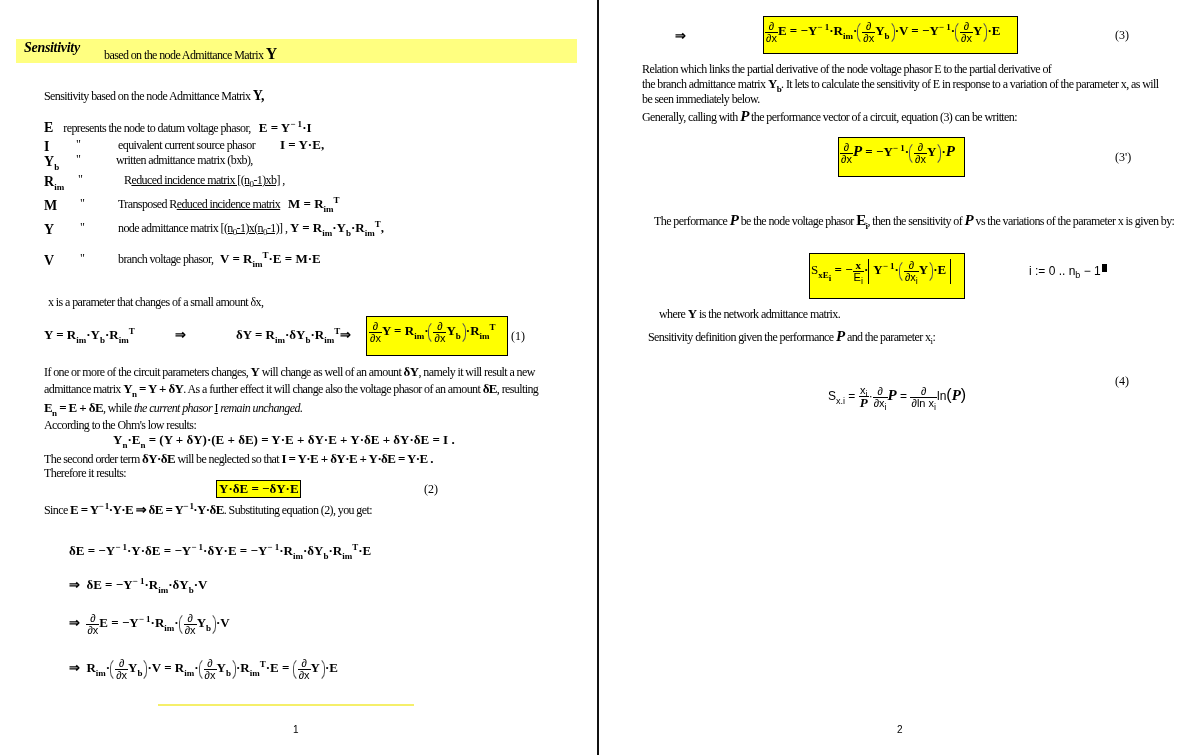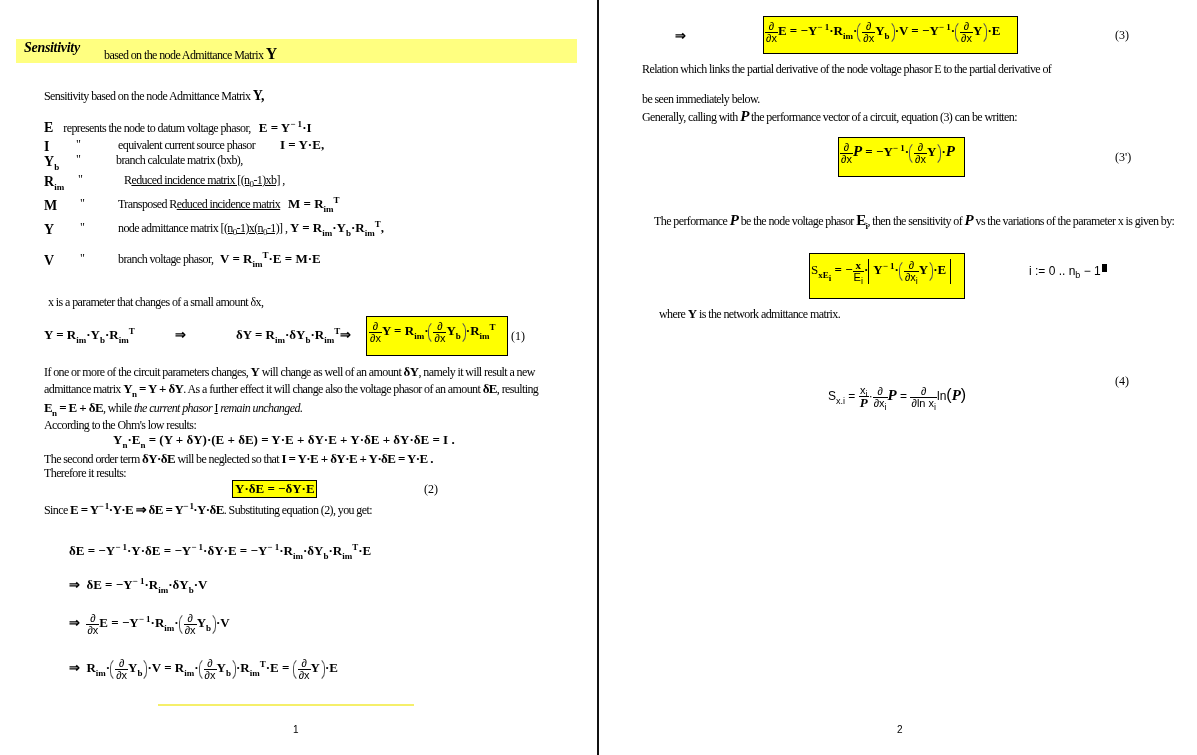--- a/index.html
+++ b/index.html
@@ -53,21 +53,21 @@
     </div>
     <div class="abs" style="left:44px; top:137px;">
       <span class="m" style="font-size:14px">I</span>
       <span class="txt" style="position:absolute; left:32px; top:0">"</span>
       <span class="txt" style="position:absolute; left:74px; top:1px">equivalent current source phasor</span>
       <span class="m" style="position:absolute; left:236px; top:0">I = Y·E,</span>
     </div>
     <div class="abs" style="left:44px; top:152px;">
       <span class="m" style="font-size:14px">Y<sub>b</sub></span>
       <span class="txt" style="position:absolute; left:32px; top:0">"</span>
-      <span class="txt" style="position:absolute; left:72px; top:1px">branch calculate matrix (bxb),</span>
+      <span class="txt" style="position:absolute; left:72px; top:1px">written admittance matrix (bxb),</span>
     </div>
     <div class="abs" style="left:44px; top:172px;">
       <span class="m" style="font-size:14px">R<sub>im</sub></span>
       <span class="txt" style="position:absolute; left:34px; top:0">"</span>
       <span class="txt" style="position:absolute; left:80px; top:1px">R<span class="u">educed incidence matrix [(n<sub>0</sub>-1)xb]</span> ,</span>
     </div>
     <div class="abs" style="left:44px; top:196px;">
       <span class="m" style="font-size:14px">M</span>
       <span class="txt" style="position:absolute; left:36px; top:0">"</span>
       <span class="txt" style="position:absolute; left:74px; top:1px">Transposed R<span class="u">educed incidence matrix</span></span>
@@ -111,21 +111,21 @@
   <div class="abs txt" style="left:44px; top:400px;">
     <span class="m">E<sub>n</sub> = E + δE</span><span>, while</span> <span class="iu">the current phasor</span> <span class="u">I</span> <span class="iu">remain unchanged</span>.
   </div>
   <div class="abs txt" style="left:44px; top:418px;">According to the Ohm's low results:</div>
   <div class="abs m" style="left:113px; top:432px;">Y<sub>n</sub>·E<sub>n</sub> = (Y + δY)·(E + δE) = Y·E + δY·E + Y·δE + δY·δE = I .</div>
   <div class="abs txt" style="left:44px; top:451px;">
     <span>The second order term</span> <span class="m">δY·δE</span> <span>will be neglected so that</span> <span class="m">I = Y·E + δY·E + Y·δE = Y·E .</span>
   </div>
   <div class="abs txt" style="left:44px; top:466px;text-align:center;">Therefore it results:</div>
 
-  <div class="box" style="left:232px; top:480px; width:83px; height:16px;">
+  <div class="box" style="left:216px; top:480px; width:83px; height:16px;">
     <div class="abs m" style="left:2px; top:0px;">Y·δE = −δY·E</div>
   </div>
   <div class="abs eqnum" style="left:424px; top:482px;">(2)</div>
 
   <div class="abs txt" style="left:44px; top:502px;">
     <span>Since</span> <span class="m">E = Y<sup>− 1</sup>·Y·E ⇒ δE = Y<sup>− 1</sup>·Y·δE</span><span>. Substituting equation (2), you get:</span>
   </div>
 
   <div class="abs m" style="left:69px; top:543px;font-family:Liberation Serif, serif;">δE = −Y<sup>− 1</sup>·Y·δE = −Y<sup>− 1</sup>·δY·E = −Y<sup>− 1</sup>·R<sub>im</sub>·δY<sub>b</sub>·R<sub>im</sub><sup>T</sup>·E</div>
   <div class="abs m" style="left:69px; top:577px;">⇒&nbsp;&nbsp;δE = −Y<sup>− 1</sup>·R<sub>im</sub>·δY<sub>b</sub>·V</div>
@@ -142,20 +142,23 @@
 
   <div class="abs m" style="left:76px; top:28px;">⇒</div>
   <div class="box" style="left:164px; top:16px; width:253px; height:36px;">
     <div class="abs m" style="left:1px; top:3px;">
       <span class="frac"><span class="num">∂</span><span class="den">∂x</span></span>E = −Y<sup>− 1</sup>·R<sub>im</sub>·<span class="paren"><span class="frac"><span class="num">∂</span><span class="den">∂x</span></span>Y<sub>b</sub></span>·V = −Y<sup>− 1</sup>·<span class="paren"><span class="frac"><span class="num">∂</span><span class="den">∂x</span></span>Y</span>·E
     </div>
   </div>
   <div class="abs eqnum" style="left:516px; top:28px;">(3)</div>
 
   <div class="abs txt" style="left:43px; top:62px;">Relation which links the partial derivative of the node voltage phasor E to the partial derivative of</div>
+  <div class="abs txt" style="left:43px; top:76px;">
+    <span>the branch admittance matrix</span> <span class="m">Y<sub>b</sub></span><span>. It lets to calculate the sensitivity of E in response to a variation of the parameter x, as will</span>
+  </div>
   <div class="abs txt" style="left:43px; top:92px;">be seen immediately below.</div>
   <div class="abs txt" style="left:43px; top:108px;">
     <span>Generally, calling with</span> <span class="perf">P</span> <span>the performance vector of a circuit, equation (3) can be written:</span>
   </div>
 
   <div class="box" style="left:239px; top:137px; width:125px; height:38px;">
     <div class="abs m" style="left:1px; top:3px;">
       <span class="frac"><span class="num">∂</span><span class="den">∂x</span></span><span class="perf">P</span> = −Y<sup>− 1</sup>·<span class="paren"><span class="frac"><span class="num">∂</span><span class="den">∂x</span></span>Y</span>·<span class="perf">P</span>
     </div>
   </div>
@@ -170,20 +173,23 @@
       <span style="font-weight:normal">S</span><sub>xE<sub>i</sub></sub> = −<span class="frac"><span class="num" style="font-family:'Liberation Serif',serif;font-weight:bold">x</span><span class="den">E<sub>i</sub></span></span>·<span class="brack">Y<sup>− 1</sup>·<span class="paren"><span class="frac"><span class="num">∂</span><span class="den">∂x<sub>i</sub></span></span>Y</span>·E</span>
     </div>
   </div>
   <div class="abs sans" style="left:430px; top:264px; font-size:12px;">
     i := 0 .. n<sub>b</sub> − 1<span class="cursor"></span>
   </div>
 
   <div class="abs txt" style="left:60px; top:306px;">
     <span>where</span> <span class="m">Y</span> <span>is the network admittance matrix.</span>
   </div>
+  <div class="abs txt" style="left:49px; top:328px;">
+    <span>Sensitivity definition given the performance</span> <span class="perf">P</span> <span>and the parameter x</span><sub>i</sub>:
+  </div>
 
   <div class="abs sans" style="left:229px; top:368px; font-size:12px;margin-top:17px;">
     S<sub>x.i</sub> = <span class="frac"><span class="num">x<sub>i</sub></span><span class="den"><span class="perf" style="font-size:13px">P</span></span></span>·<span class="frac" style="border:none"><span class="num" style="border:none">∂</span><span class="den" style="border-top:1px solid #000">∂x<sub>i</sub></span></span><span class="perf">P</span> = <span class="frac"><span class="num">∂</span><span class="den">∂ln x<sub>i</sub></span></span>ln<span style="font-size:16px">(</span><span class="perf">P</span><span style="font-size:16px">)</span>
   </div>
   <div class="abs eqnum" style="left:516px; top:374px;">(4)</div>
 
   <div class="pnum" style="left:298px; top:724px;">2</div>
 </div>
 
 </body></html>

